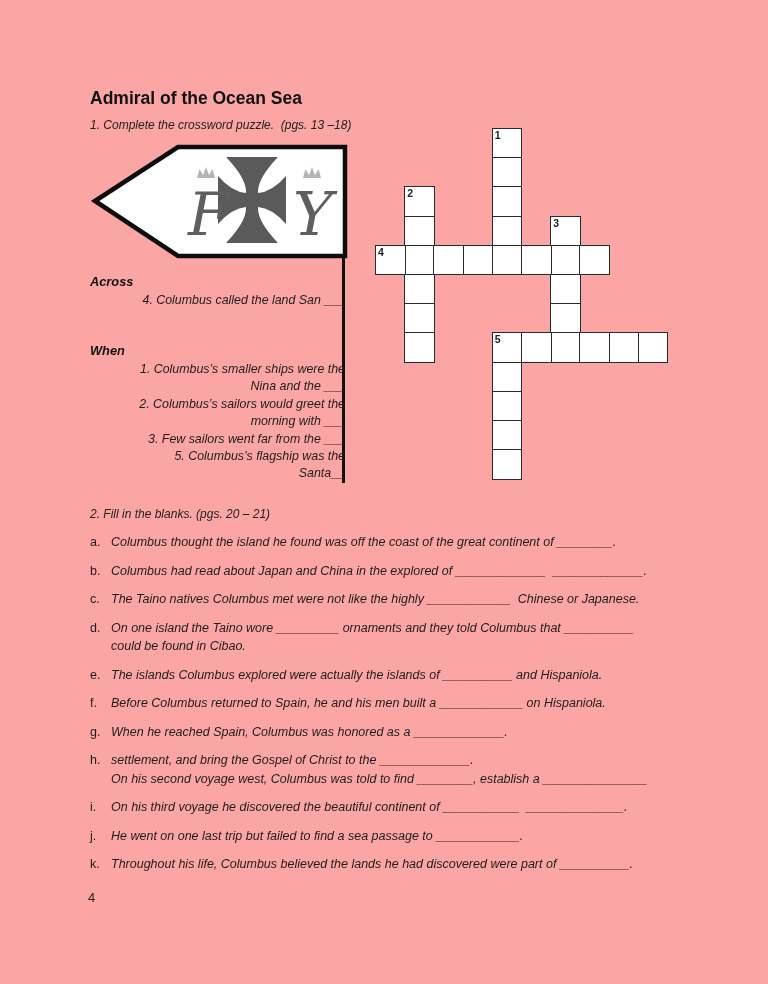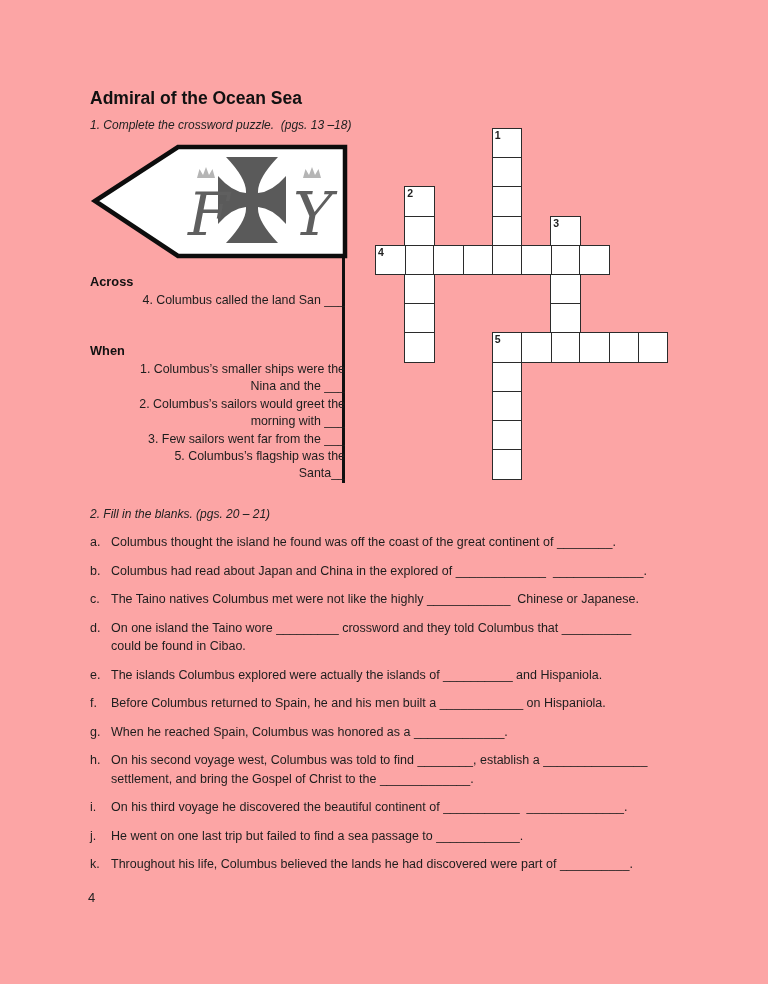--- a/index.html
+++ b/index.html
@@ -30,32 +30,32 @@
     border: 1.5px solid #2b2b2b;
     background: #fff;
   }
   .cw-num {
     position: absolute; left: 2px; top: 0px;
     font-size: 10.5px; color: #222; font-weight: bold;
     font-family: "Liberation Sans", sans-serif;
   }
 
   
-  .clue-block { left: 90px; width: 255px; font-size: 12.4px; color: #1d1d1d; }
+  .clue-block { left: 90px; width: 255px; font-size: 12.4px; color: #1d1d1d; font-style: italic; }
   #across-block { top: 274px; }
   #down-block { top: 343px; }
   .clue-heading { font-weight: bold; font-size: 12.8px; margin-bottom: 3px; color: #111; }
   .clue-line { line-height: 17.4px; white-space: pre-wrap; text-align: right; }
   .clue-line.cont { padding-left: 13px; }
 
   
   #fib-list { left: 90px; top: 533px; width: 620px; font-size: 12.5px; color: #1d1d1d; }
   .fib-item { display: flex; margin-bottom: 10px; }
   .fib-letter { width: 21px; flex: 0 0 21px; line-height: 18.5px; }
-  .fib-lines { flex: 1; }
+  .fib-lines { flex: 1; font-style: italic; }
   .fib-line { line-height: 18.5px; white-space: pre-wrap; }
 
   .page-number { left: 88px; top: 890px; font-size: 13px; color: #222; }
 </style>
 </head>
 <body>
 
 <div class="page">
 
   <div class="abs title">Admiral of the Ocean Sea</div>
@@ -157,21 +157,21 @@
       </div>
       <div class="fib-item">
         <span class="fib-letter">c.</span>
         <div class="fib-lines">
           <div class="fib-line">The Taino natives Columbus met were not like the highly ____________  Chinese or Japanese.</div>
         </div>
       </div>
       <div class="fib-item">
         <span class="fib-letter">d.</span>
         <div class="fib-lines">
-          <div class="fib-line">On one island the Taino wore _________ crossword and they told Columbus that __________</div>
+          <div class="fib-line">On one island the Taino wore _________ ornaments and they told Columbus that __________</div>
           <div class="fib-line">could be found in Cibao.</div>
         </div>
       </div>
       <div class="fib-item">
         <span class="fib-letter">e.</span>
         <div class="fib-lines">
           <div class="fib-line">The islands Columbus explored were actually the islands of __________ and Hispaniola.</div>
         </div>
       </div>
       <div class="fib-item">
@@ -182,22 +182,22 @@
       </div>
       <div class="fib-item">
         <span class="fib-letter">g.</span>
         <div class="fib-lines">
           <div class="fib-line">When he reached Spain, Columbus was honored as a _____________.</div>
         </div>
       </div>
       <div class="fib-item">
         <span class="fib-letter">h.</span>
         <div class="fib-lines">
+          <div class="fib-line">settlement, and bring the Gospel of Christ to the _____________.</div>
           <div class="fib-line">On his second voyage west, Columbus was told to find ________, establish a _______________</div>
-          <div class="fib-line">settlement, and bring the Gospel of Christ to the _____________.</div>
         </div>
       </div>
       <div class="fib-item">
         <span class="fib-letter">i.</span>
         <div class="fib-lines">
           <div class="fib-line">On his third voyage he discovered the beautiful continent of ___________  ______________.</div>
         </div>
       </div>
       <div class="fib-item">
         <span class="fib-letter">j.</span>

